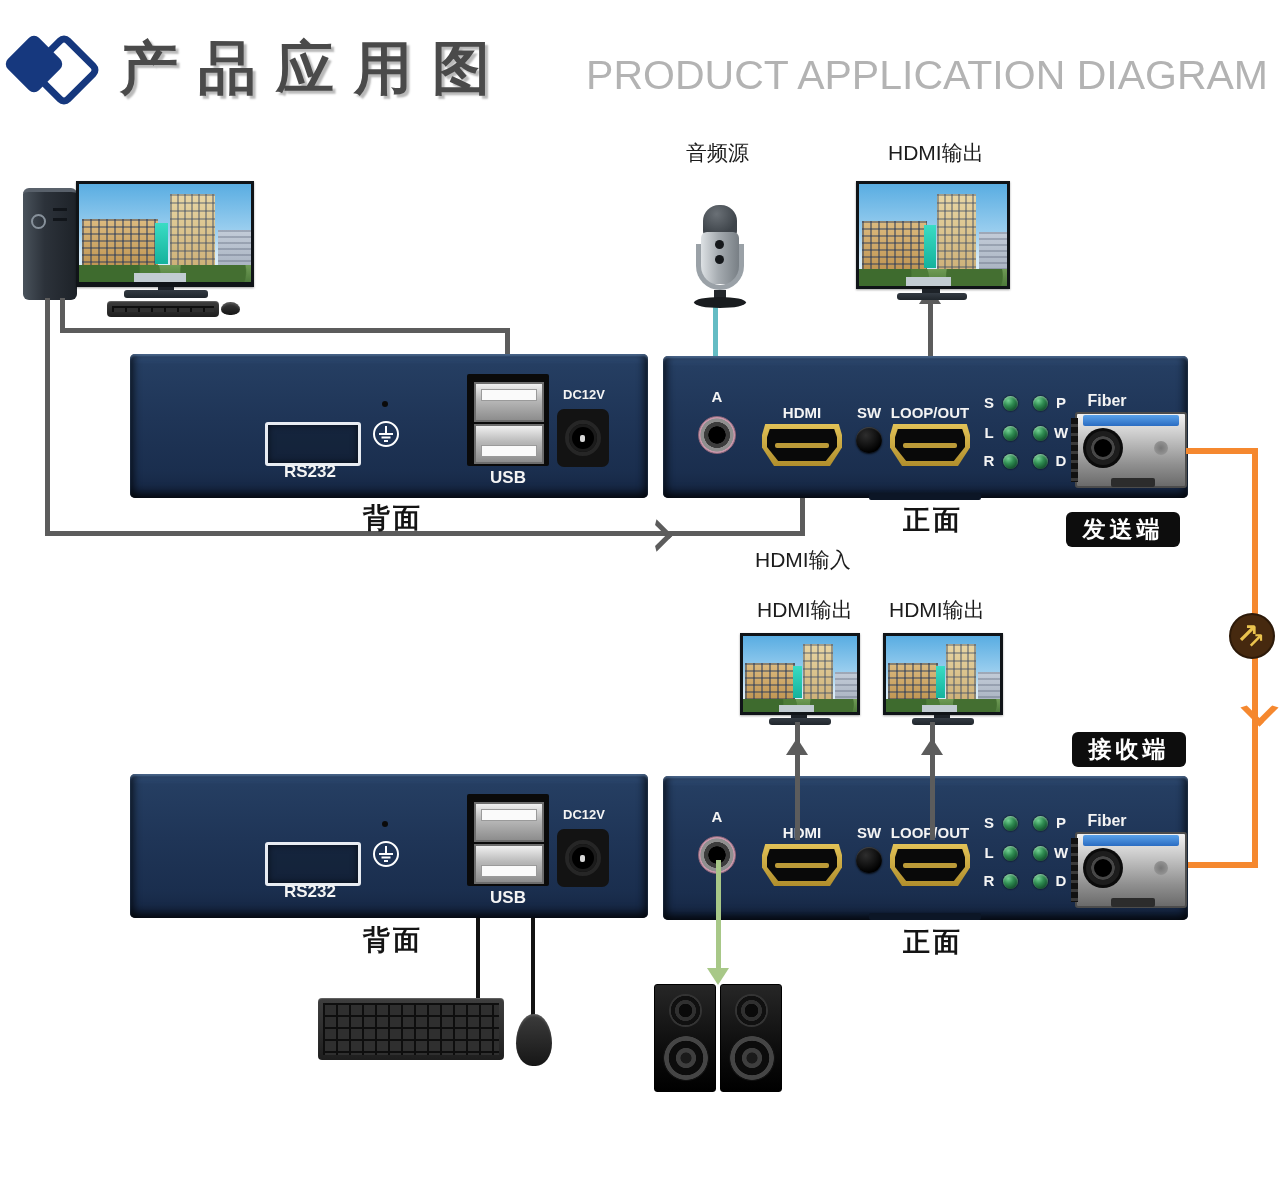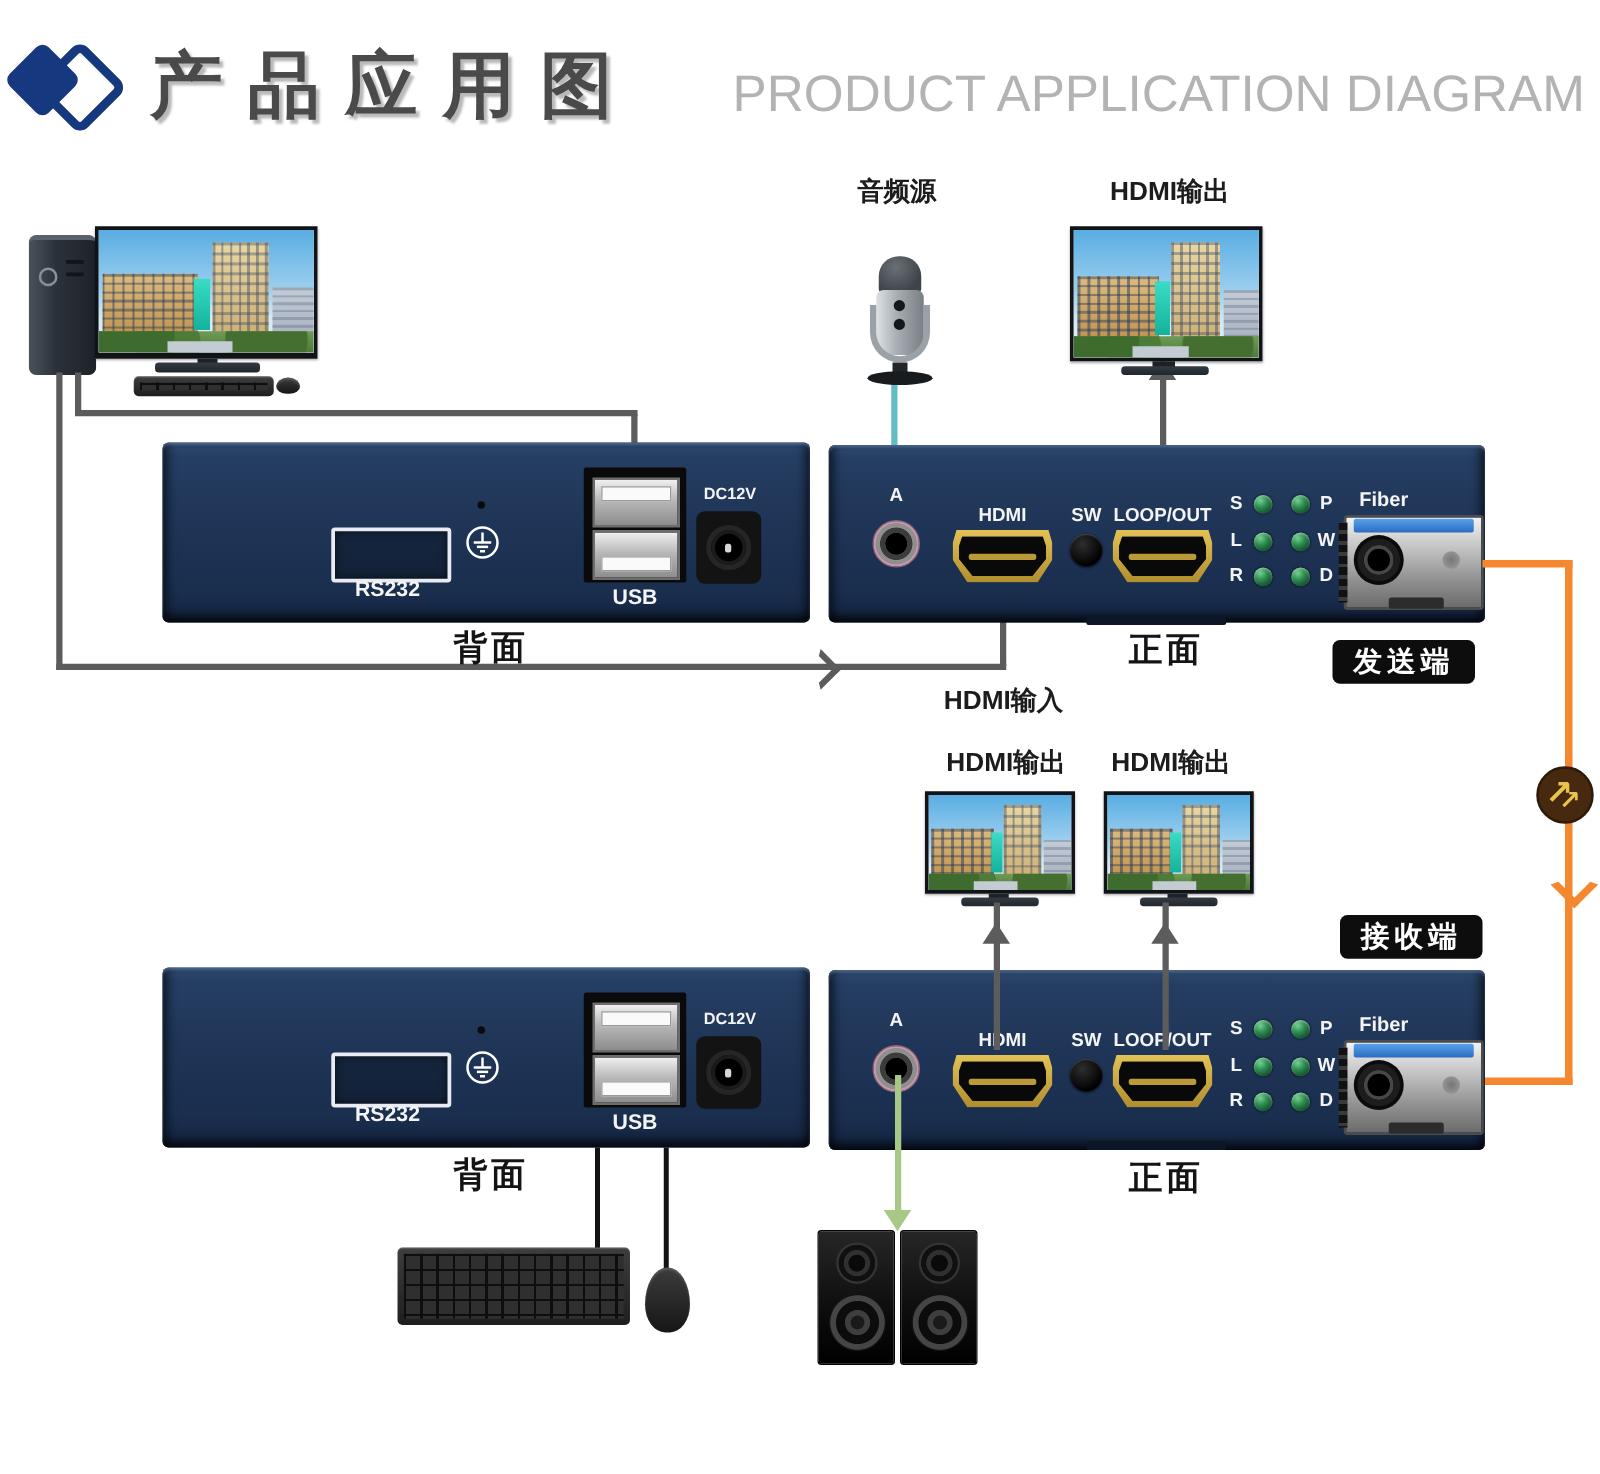--- a/index.html
+++ b/index.html
@@ -9,21 +9,21 @@
   i{display:block;position:absolute;}
 
   
   .diamond-back{left:37px;top:43px;width:40px;height:40px;border:7px solid #16387e;border-radius:9px;transform:rotate(45deg);}
   .diamond-front{left:12px;top:42px;width:44px;height:44px;background:#16387e;border-radius:7px;transform:rotate(45deg);}
   .title-zh{left:120px;top:30px;font-size:58px;font-weight:bold;color:#4a4a4a;letter-spacing:20px;
             text-shadow:3px 3px 2px rgba(0,0,0,.28);white-space:nowrap;}
   .title-en{right:12px;top:52px;font-size:41px;color:#b3b3b3;letter-spacing:0;white-space:nowrap;}
 
   
-  .lbl{font-size:21px;color:#1c1c1c;font-weight:700;white-space:nowrap;}
+  .lbl{font-size:21px;color:#1c1c1c;font-weight:400;white-space:nowrap;}
   .side-lbl{font-size:27px;font-weight:bold;color:#141414;letter-spacing:3px;white-space:nowrap;}
   .badge{background:#0d0d0d;color:#fff;font-size:23px;font-weight:bold;letter-spacing:4px;
          width:114px;height:35px;line-height:35px;text-align:center;border-radius:6px;}
 
   
   .device{position:absolute;border-radius:5px;
     background:linear-gradient(180deg,#35527c 0%,#253e62 7%,#1f3557 45%,#1a2e4e 82%,#142440 100%);
     box-shadow:inset 0 2px 2px rgba(130,170,220,.4),inset 0 -6px 8px rgba(0,0,0,.6),
                inset 5px 0 7px rgba(0,0,0,.38),inset -5px 0 7px rgba(0,0,0,.38);}
   .ptxt{position:absolute;color:#f4f4f4;font-weight:bold;text-align:center;white-space:nowrap;}

